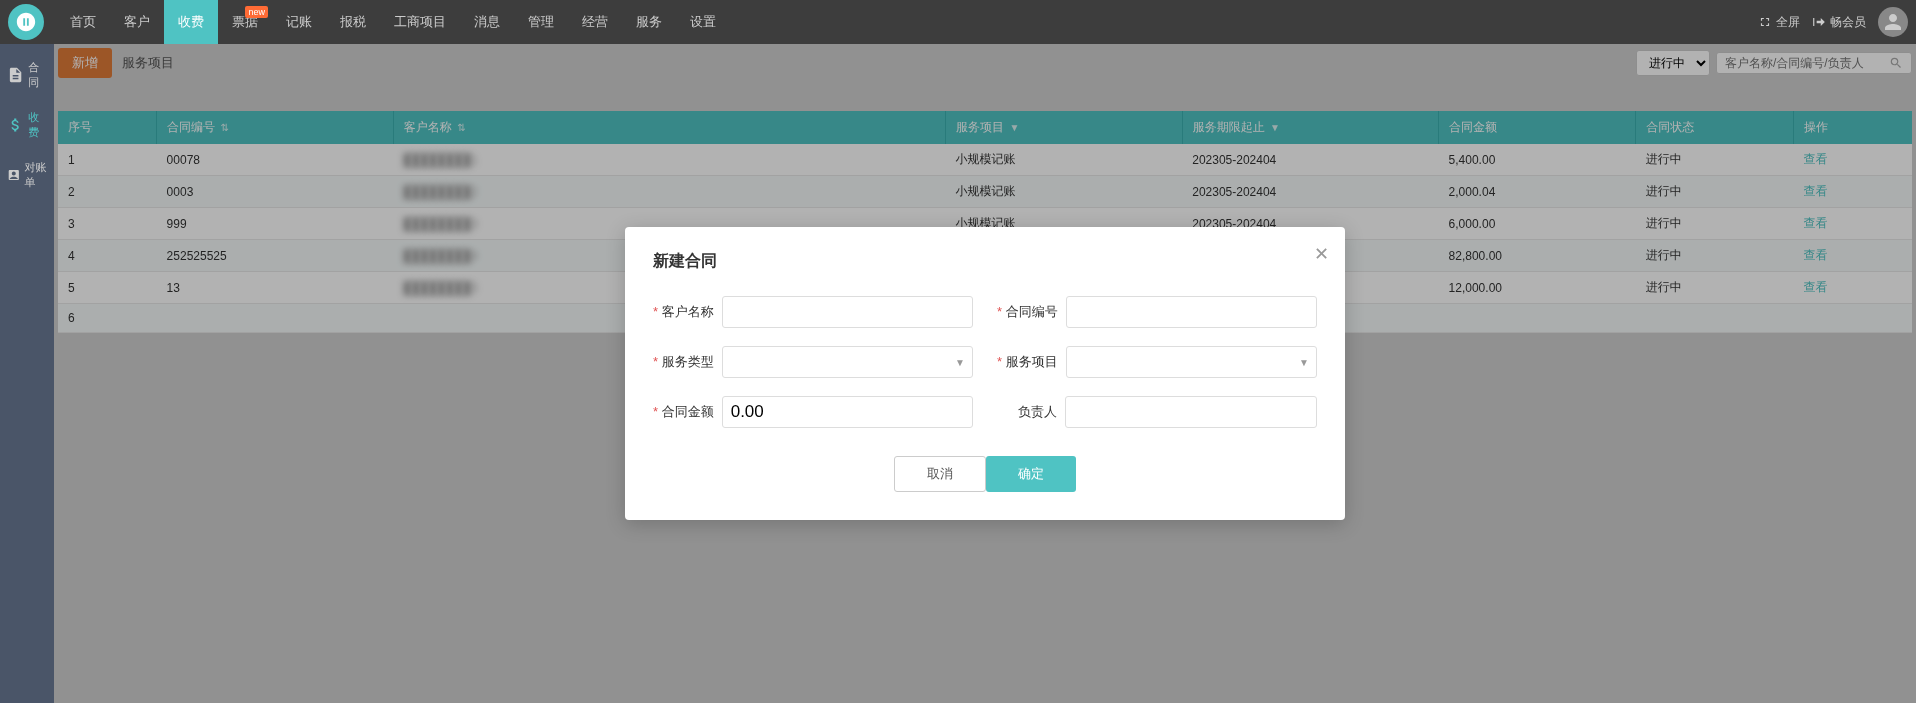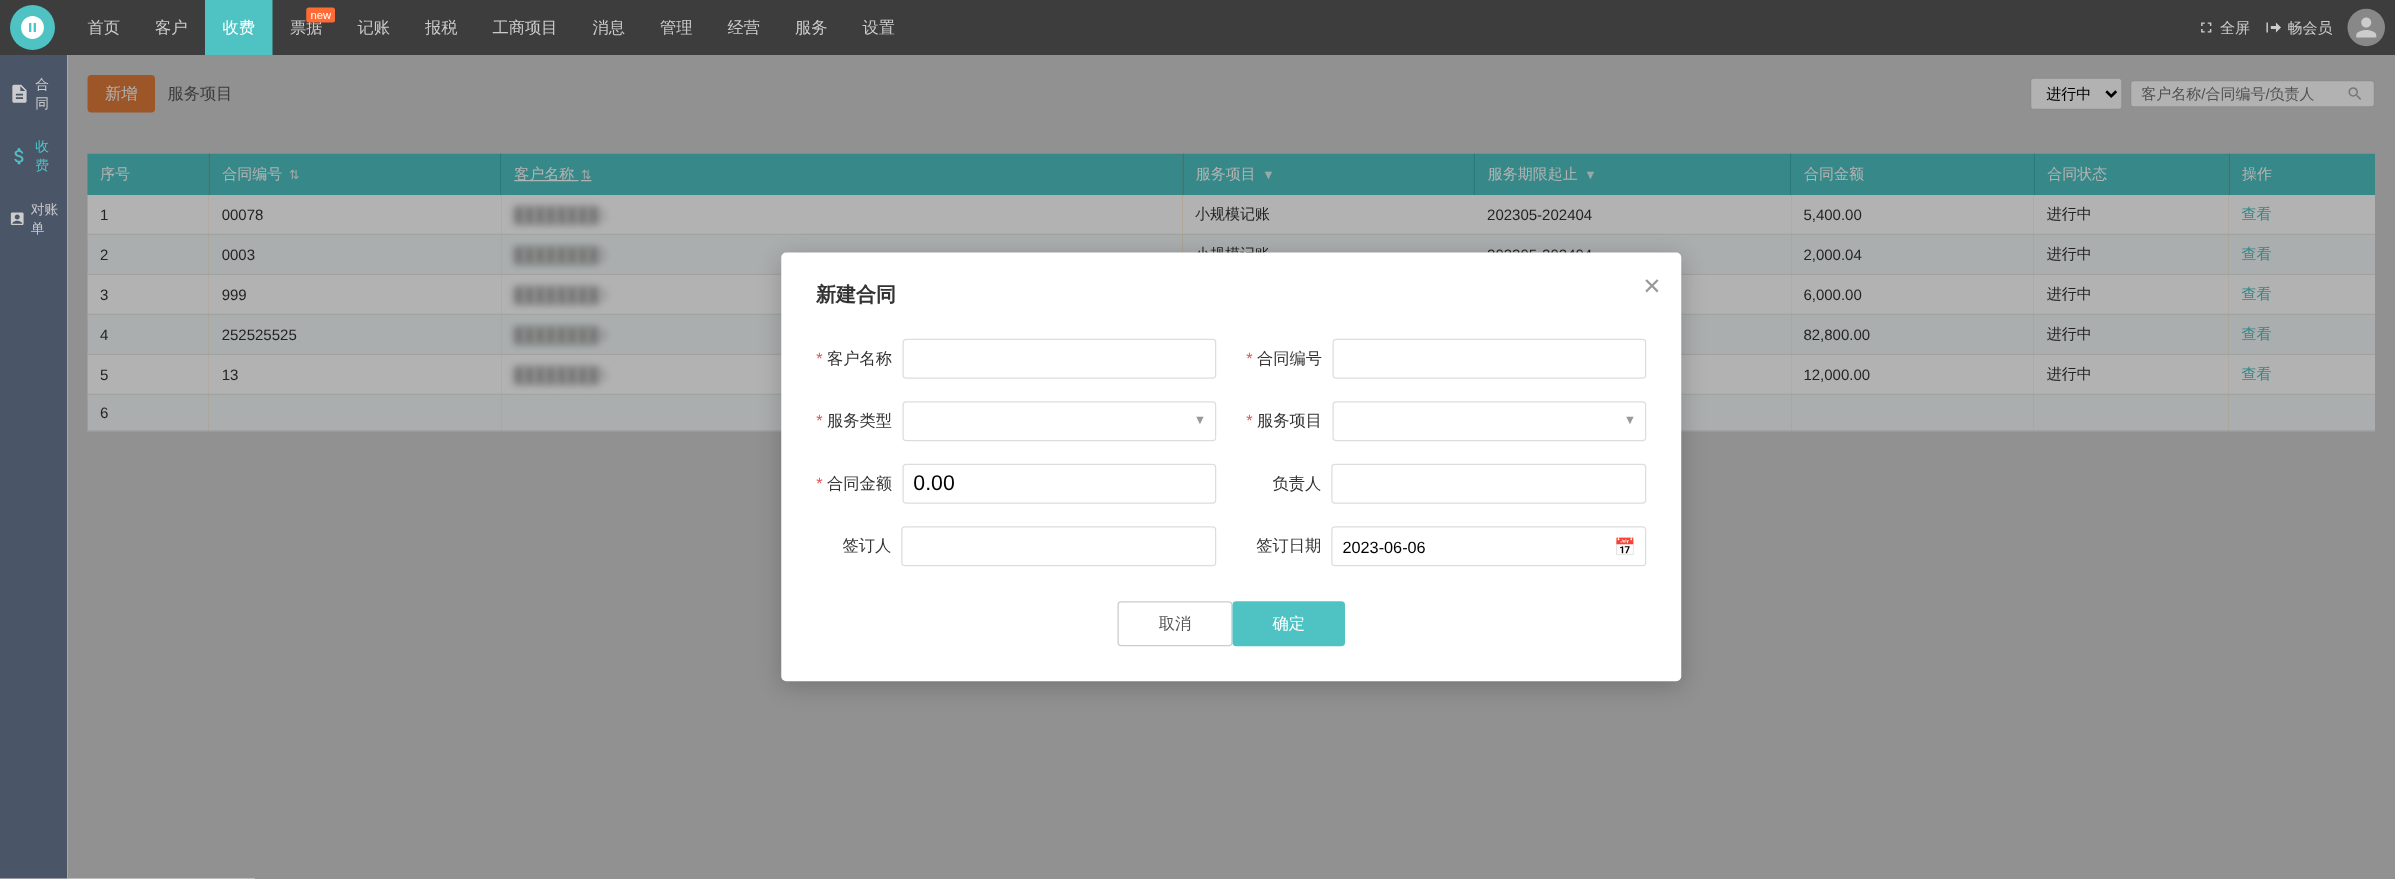--- a/index.html
+++ b/index.html
@@ -91,21 +91,21 @@
       font-size: 11px;
       gap: 4px;
     }
     .sidebar-item.active { color: #4fc3c3; }
     .sidebar-item svg { width: 20px; height: 20px; }
 
     
     .content {
       flex: 1;
       background: #d0d0d0;
-      padding: 16px;
+      padding: 4px;
       overflow: auto;
       position: relative;
     }
 
     
     .toolbar {
       display: flex;
       align-items: center;
       gap: 10px;
       margin-bottom: 12px;
@@ -145,21 +145,21 @@
     }
     .search-box input {
       border: none; outline: none; font-size: 12px; width: 160px;
       background: transparent;
     }
 
     
     .data-table {
       width: 100%;
       border-collapse: collapse;
-      background: #fdba74;
+      background: #e5e5e5;
       margin-top: 33px;
     }
     .data-table thead tr {
       background: #4fc3c3;
       color: #fff;
     }
     .data-table thead th {
       padding: 8px 10px;
       text-align: left;
       font-weight: normal;
@@ -407,21 +407,21 @@
             </svg>
         </div>
       </div>
     </div>
 
     <table class="data-table">
       <thead>
         <tr>
           <th style="width:50px;">序号</th>
           <th style="width:120px;">合同编号 <span class="sort-icon">⇅</span></th>
-          <th style="width:280px;text-decoration:underline;">客户名称 <span class="sort-icon">⇅</span></th>
+          <th style="width:280px;">客户名称 <span class="sort-icon">⇅</span></th>
           <th style="width:120px;">服务项目 <span class="sort-icon">▼</span></th>
           <th style="width:130px;">服务期限起止 <span class="sort-icon">▼</span></th>
           <th style="width:100px;">合同金额</th>
           <th style="width:80px;">合同状态</th>
           <th style="width:60px;">操作</th>
         </tr>
       </thead>
       <tbody id="table-body">
       <tr>
       <td>1</td>
@@ -521,33 +521,20 @@
           <div class="form-group">
             <span class="form-label required">合同金额</span>
             <input class="form-input" type="text" value="0.00" style="">
           </div>
           <div class="form-group">
             <span class="form-label">负责人</span>
             <input class="form-input" type="text" style="">
           </div>
         </div>
 
-        <div class="form-row">
-          <div class="form-group">
-            <span class="form-label">签订人</span>
-            <input class="form-input" type="text" style="">
-          </div>
-          <div class="form-group">
-            <span class="form-label">签订日期</span>
-            <div class="date-input-wrapper">
-              <input class="form-input" type="text" style="width: 100%; padding-right: 32px;" value="2023-06-06">
-              <span class="date-icon">📅</span>
-            </div>
-          </div>
-        </div>
 
 
         <div class="modal-footer">
           <button class="btn-cancel">取消</button>
           <button class="btn-confirm">确定</button>
         </div>
       </div>
     </div>
 
   </main>

